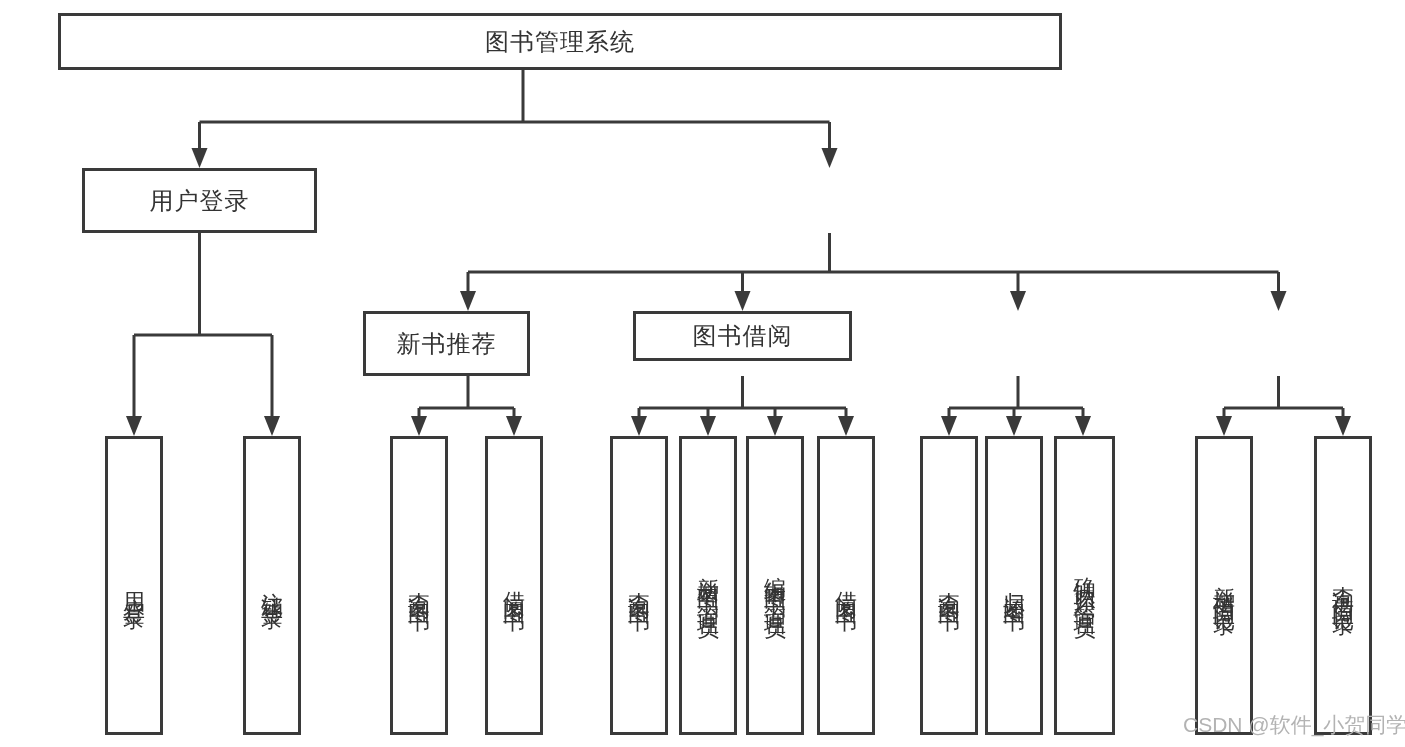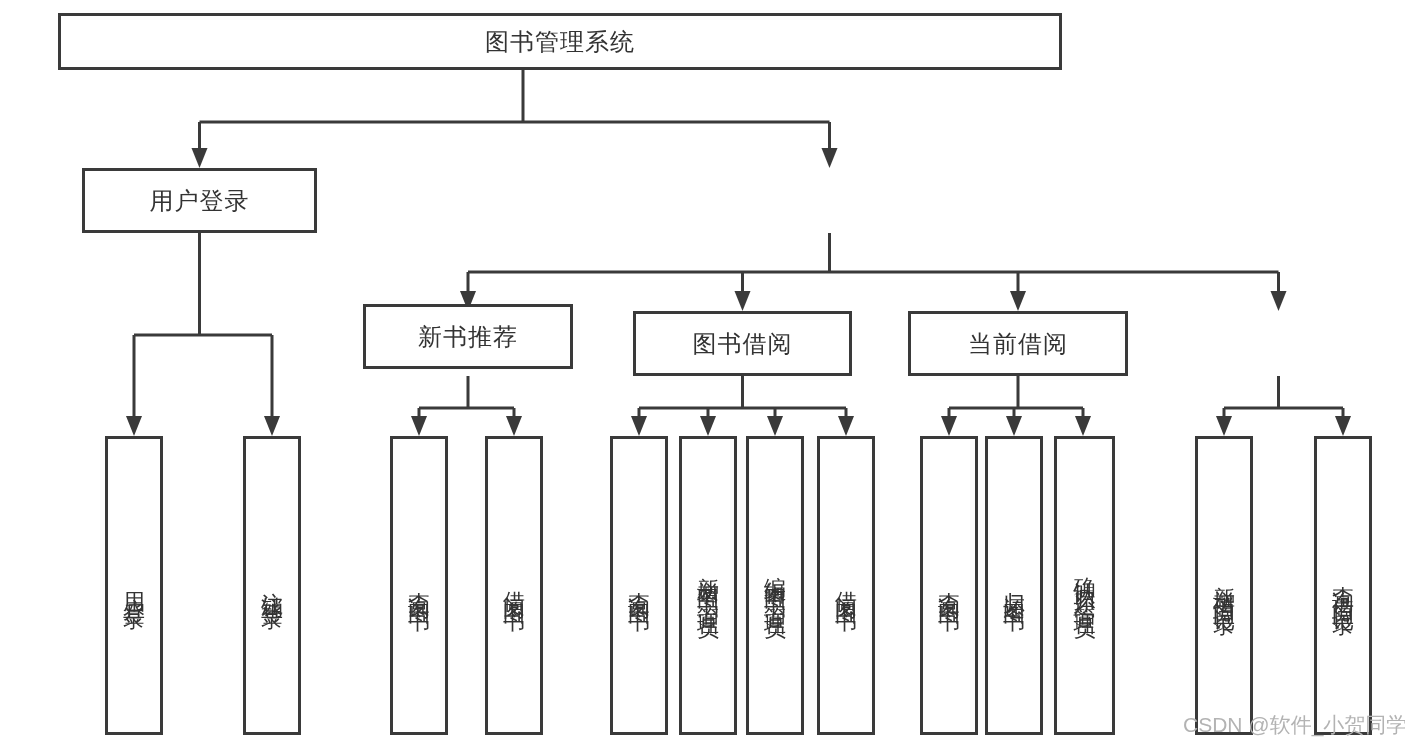--- a/index.html
+++ b/index.html
@@ -87,23 +87,22 @@
       <path class="stroke" d="M1278.5,376 L1278.5,408 M1224,408 L1343,408 M1224,408 L1224,418 M1343,408 L1343,418"></path>
       <polygon class="arrow" points="1216,416 1232,416 1224,436"></polygon>
       <polygon class="arrow" points="1335,416 1351,416 1343,436"></polygon>
     </g>
   </svg>
 
   <div class="node hnode" style="left:21px;top:13px;width:1004px;height:57px;margin-left:37px;">图书管理系统</div>
 
   <div class="node hnode" style="left:82px;top:168px;width:235px;height:65px;">用户登录</div>
 
-  <div class="node hnode" style="left:363px;top:304px;width:210px;height:65px;text-align:center;">新书推荐</div>
-  <div class="node hnode" style="left:633px;top:311px;width:219px;height:65px;">图书借阅</div>
-  <div class="node hnode" style="left:908px;top:311px;width:220px;height:65px;">当前借阅</div>
+  <div class="node hnode" style="left:363px;top:311px;width:167px;height:65px;text-align:center;">新书推荐</div>
+  <div class="node hnode" style="left:633px;top:311px;width:219px;height:50px;">图书借阅</div>
 
   <div class="node vnode" style="left:105px;top:436px;">
     <span class="vtext">用户登录</span>
   </div>
   <div class="node vnode" style="left:243px;top:436px;">
     <span class="vtext">注销登录</span>
   </div>
 
   <div class="node vnode" style="left:390px;top:436px;">
     <span class="vtext">查询图书</span>

